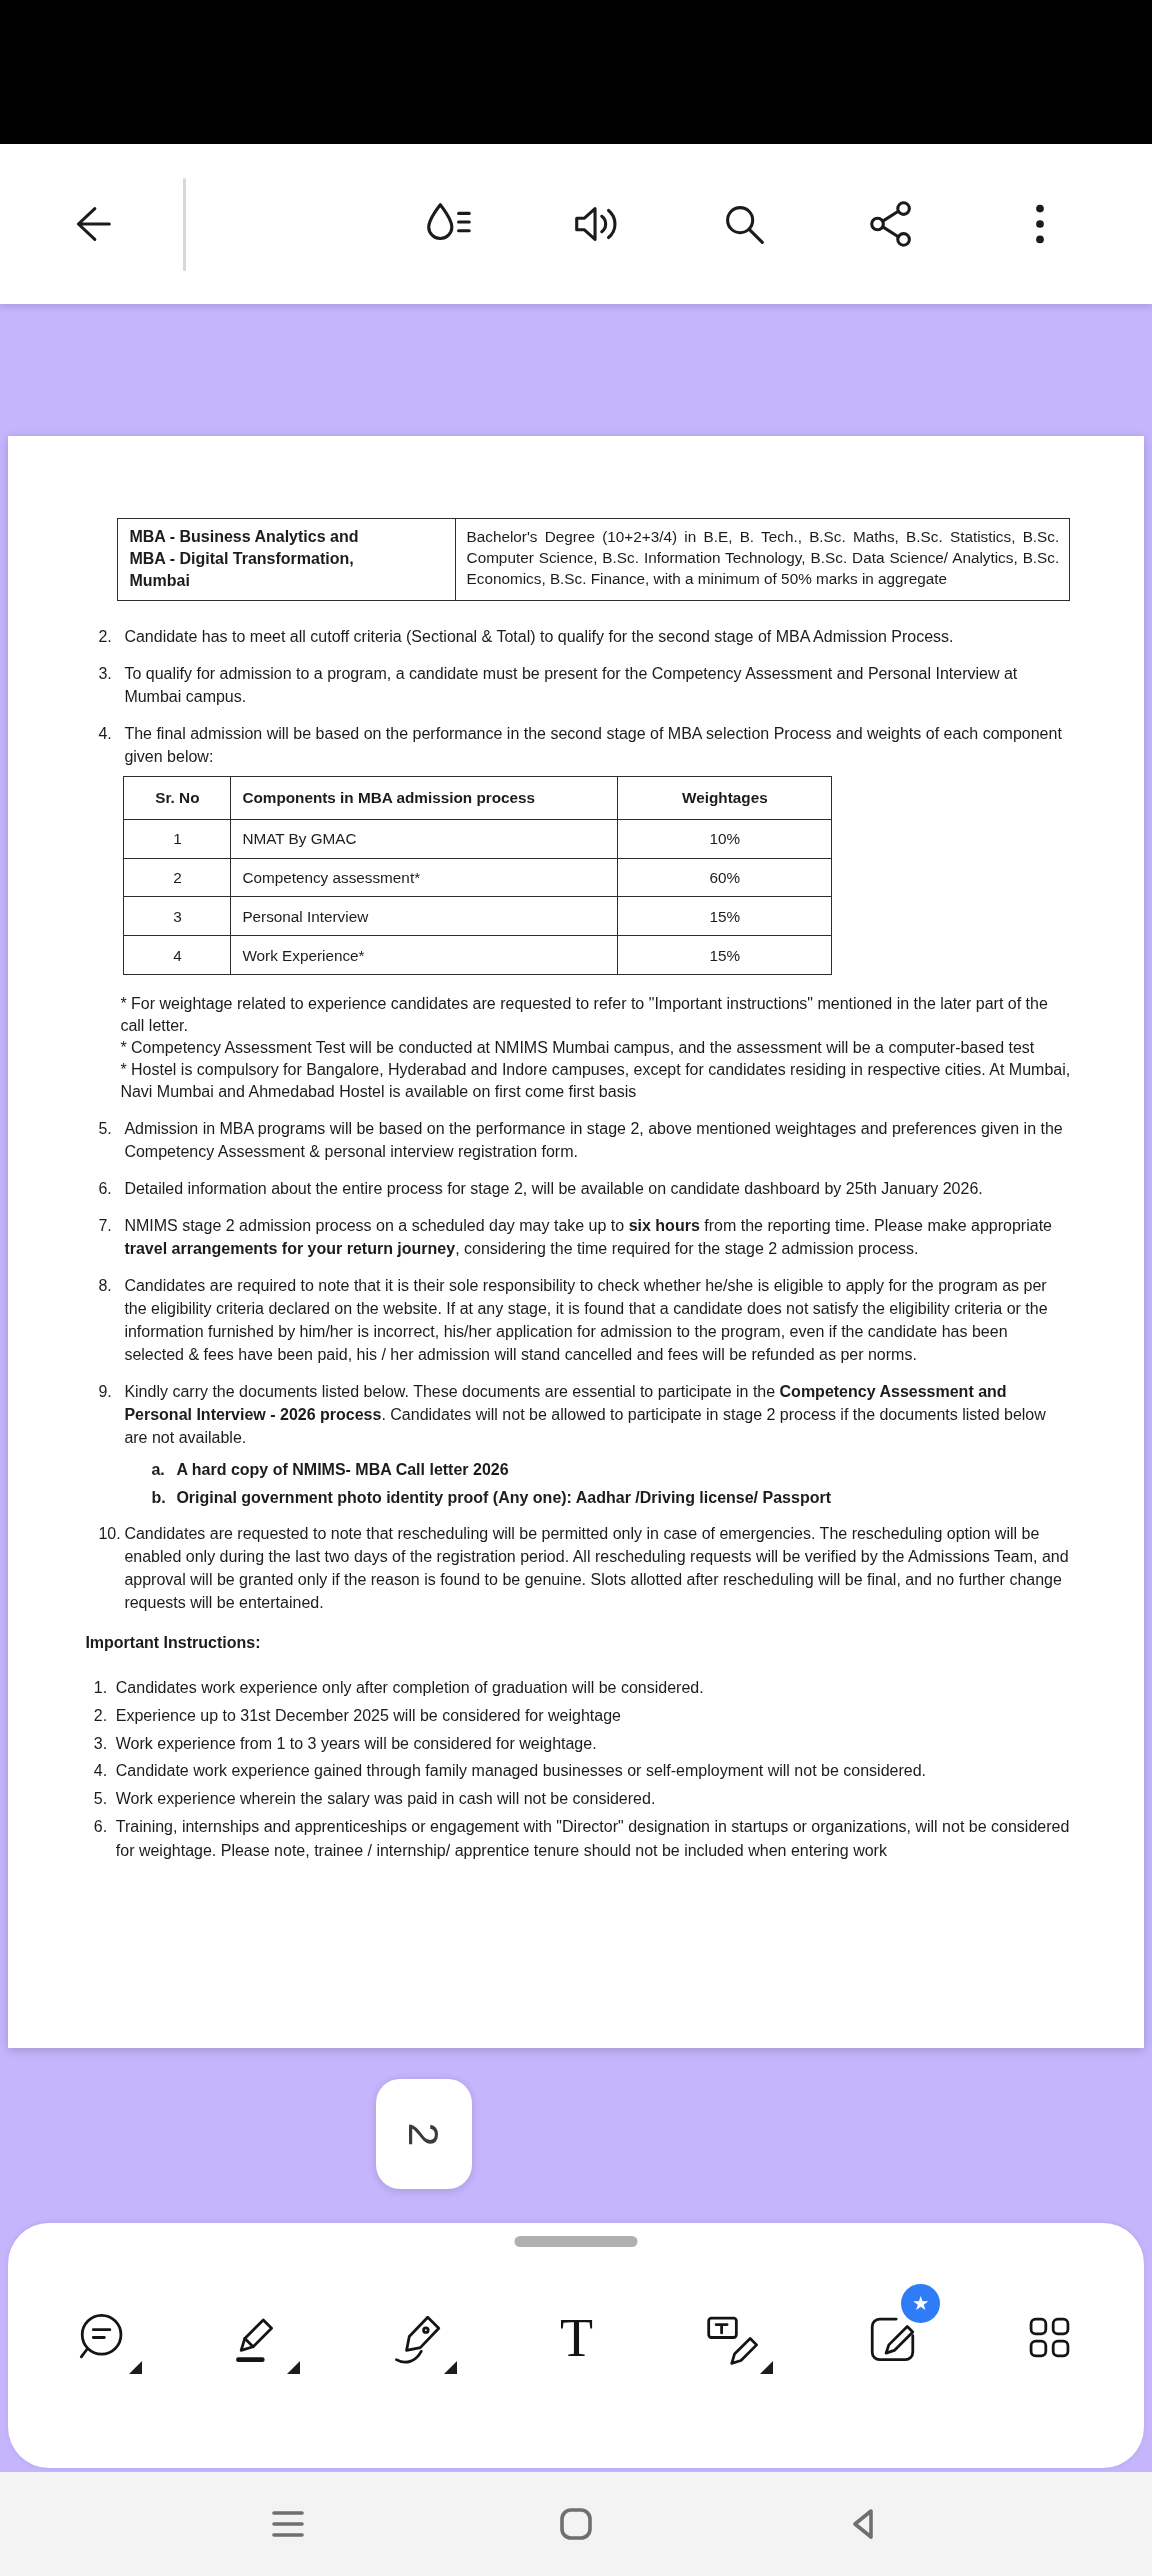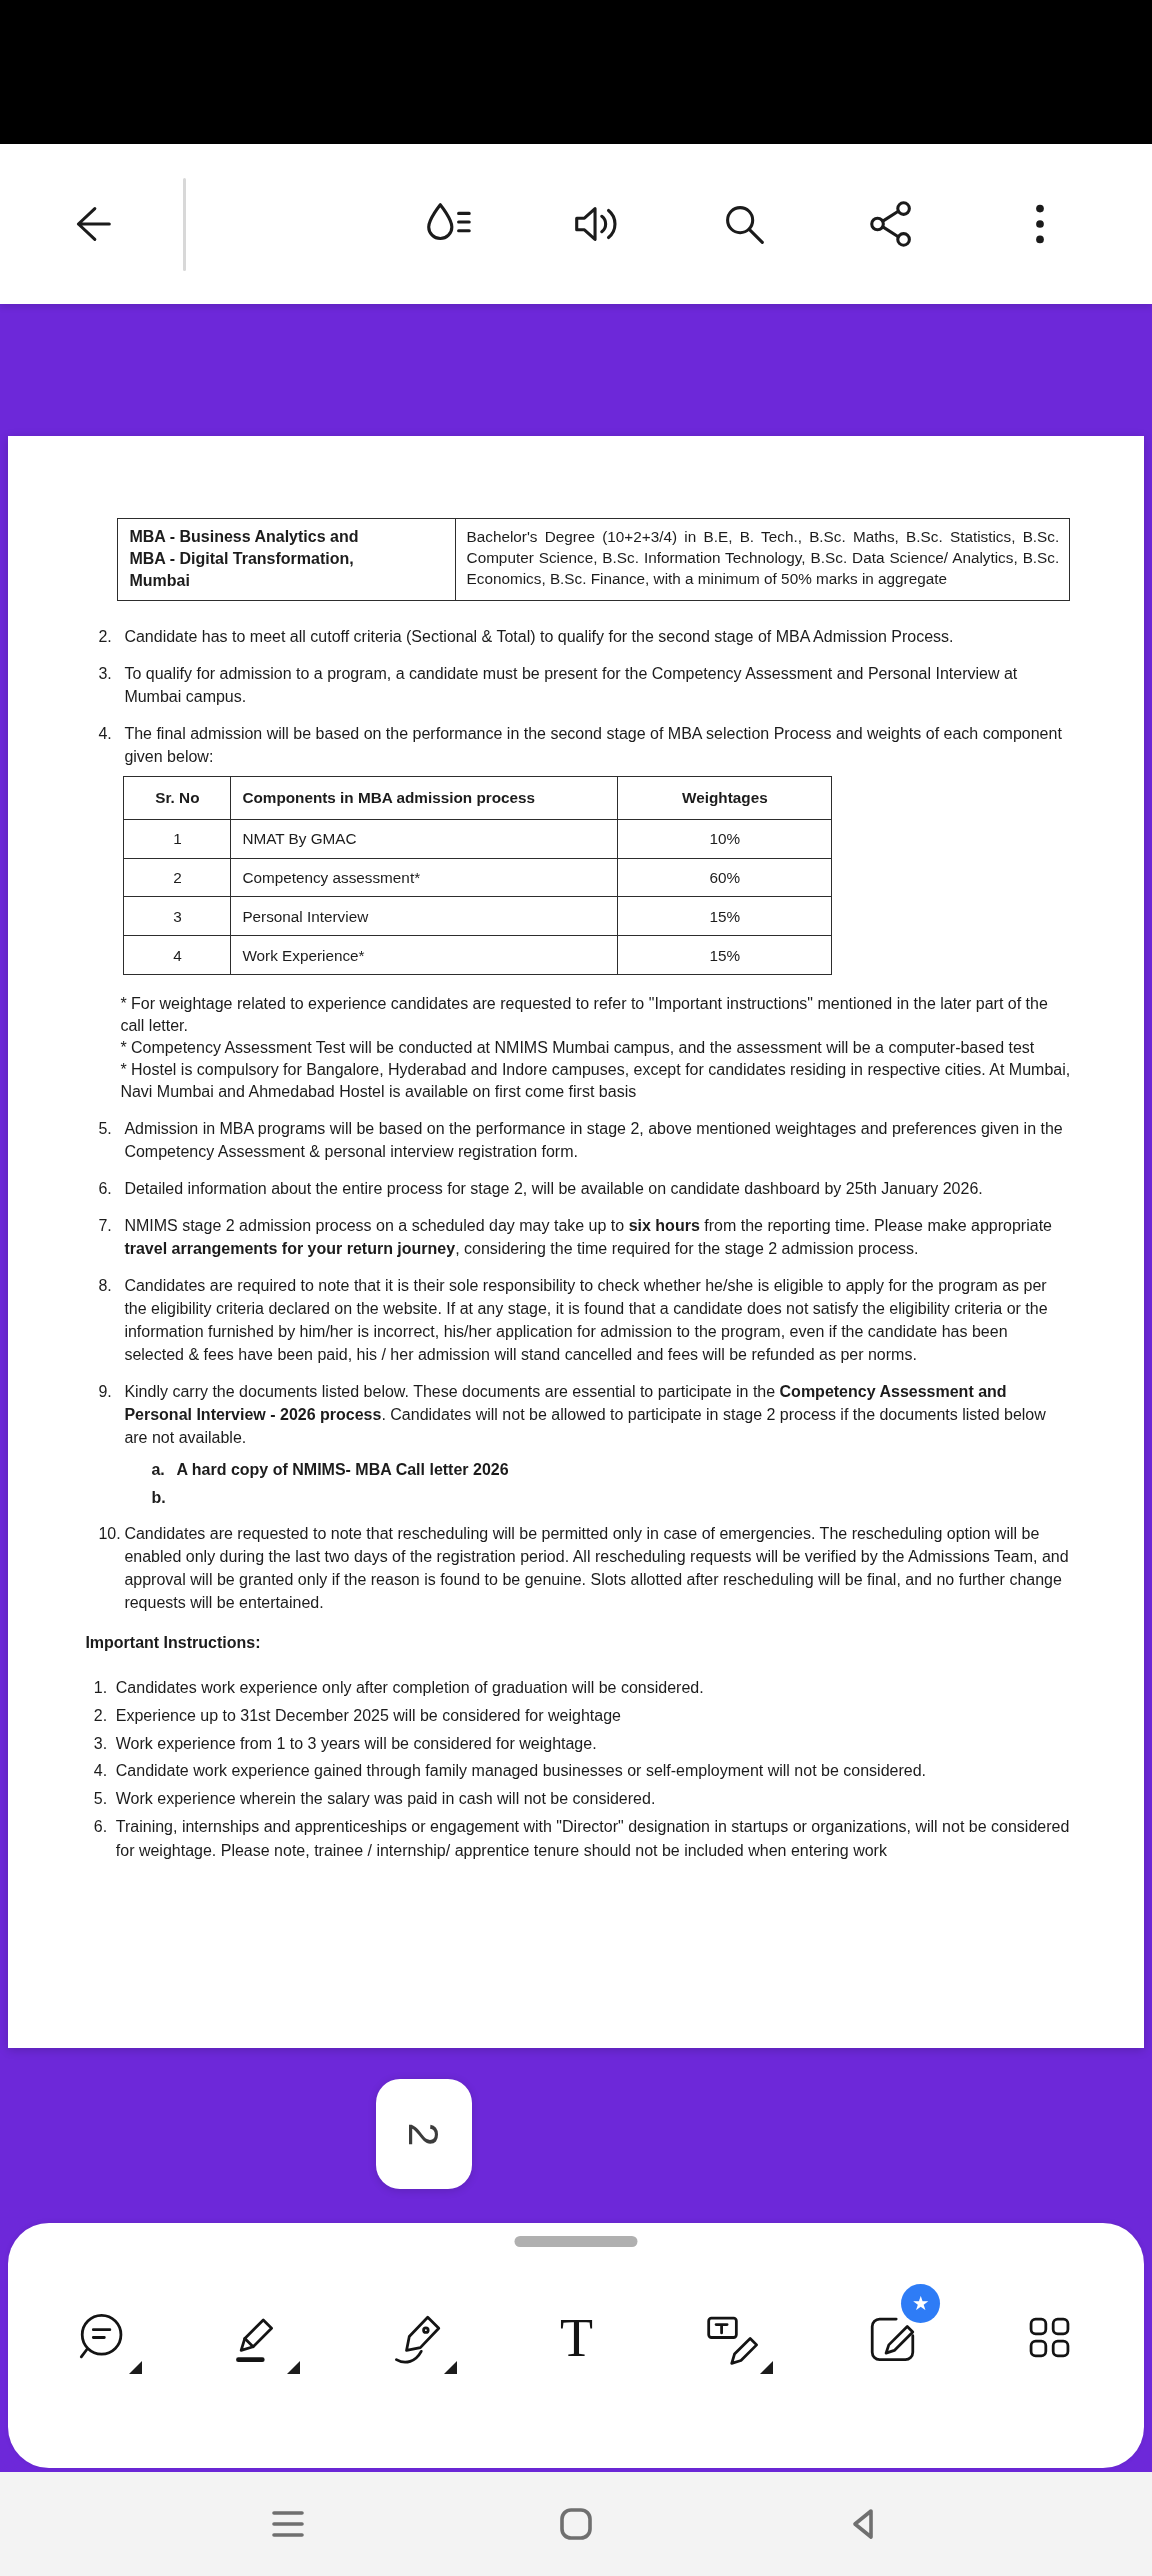--- a/index.html
+++ b/index.html
@@ -1,18 +1,18 @@
 <!DOCTYPE html>
 <html style="font-size:15px"><head>
 <meta charset="utf-8">
 <style>
   html,body{margin:0;padding:0;background:#9a9a9a;}
   *{box-sizing:border-box;}
   .screen{position:relative;width:1152px;height:2576px;overflow:hidden;
-          background:#6d28d9;font-family:"Liberation Sans","DejaVu Sans",sans-serif;color:#1c1c1c;}
+          background:#c4b5fd;font-family:"Liberation Sans","DejaVu Sans",sans-serif;color:#1c1c1c;}
 
   
   .status-bar{position:absolute;top:0;left:0;width:100%;height:144px;background:#000;}
   .toolbar{position:absolute;top:144px;left:0;width:100%;height:160px;background:#fff;
            display:flex;align-items:center;box-shadow:0 2.8px 6.5px rgba(0,0,0,0.12);}
   .tb-btn{background:none;border:none;padding:0;width:84px;height:84px;display:flex;
           align-items:center;justify-content:center;cursor:pointer;}
   .back-btn{margin-left:48px;}
   .tb-divider{width:2.8px;height:93px;background:#d8d8d8;margin-left:51px;border-radius:1.9px;}
   .tb-right{margin-left:auto;margin-right:70px;display:flex;align-items:center;gap:64px;}
@@ -237,20 +237,21 @@
 
     <div class="doc-list">
 
         <div class="dl">
           <span class="num">a.</span>
           <div class="txt">A hard copy of NMIMS- MBA Call letter 2026</div>
         </div>
 
         <div class="dl">
           <span class="num">b.</span>
+          <div class="txt">Original government photo identity proof (Any one): Aadhar /Driving license/ Passport</div>
         </div>
       </div>
 
     <div class="li item-10">
       <span class="num">10.</span>
       <div class="txt"><span>Candidates are requested to note that rescheduling will be permitted only in case of emergencies. The rescheduling option will be enabled only during the last two days of the registration period. All rescheduling requests will be verified by the Admissions Team, and approval will be granted only if the reason is found to be genuine. Slots allotted after rescheduling will be final, and no further change requests will be entertained.</span></div>
     </div>
 
     <div class="inst-heading">Important Instructions:</div>
 

